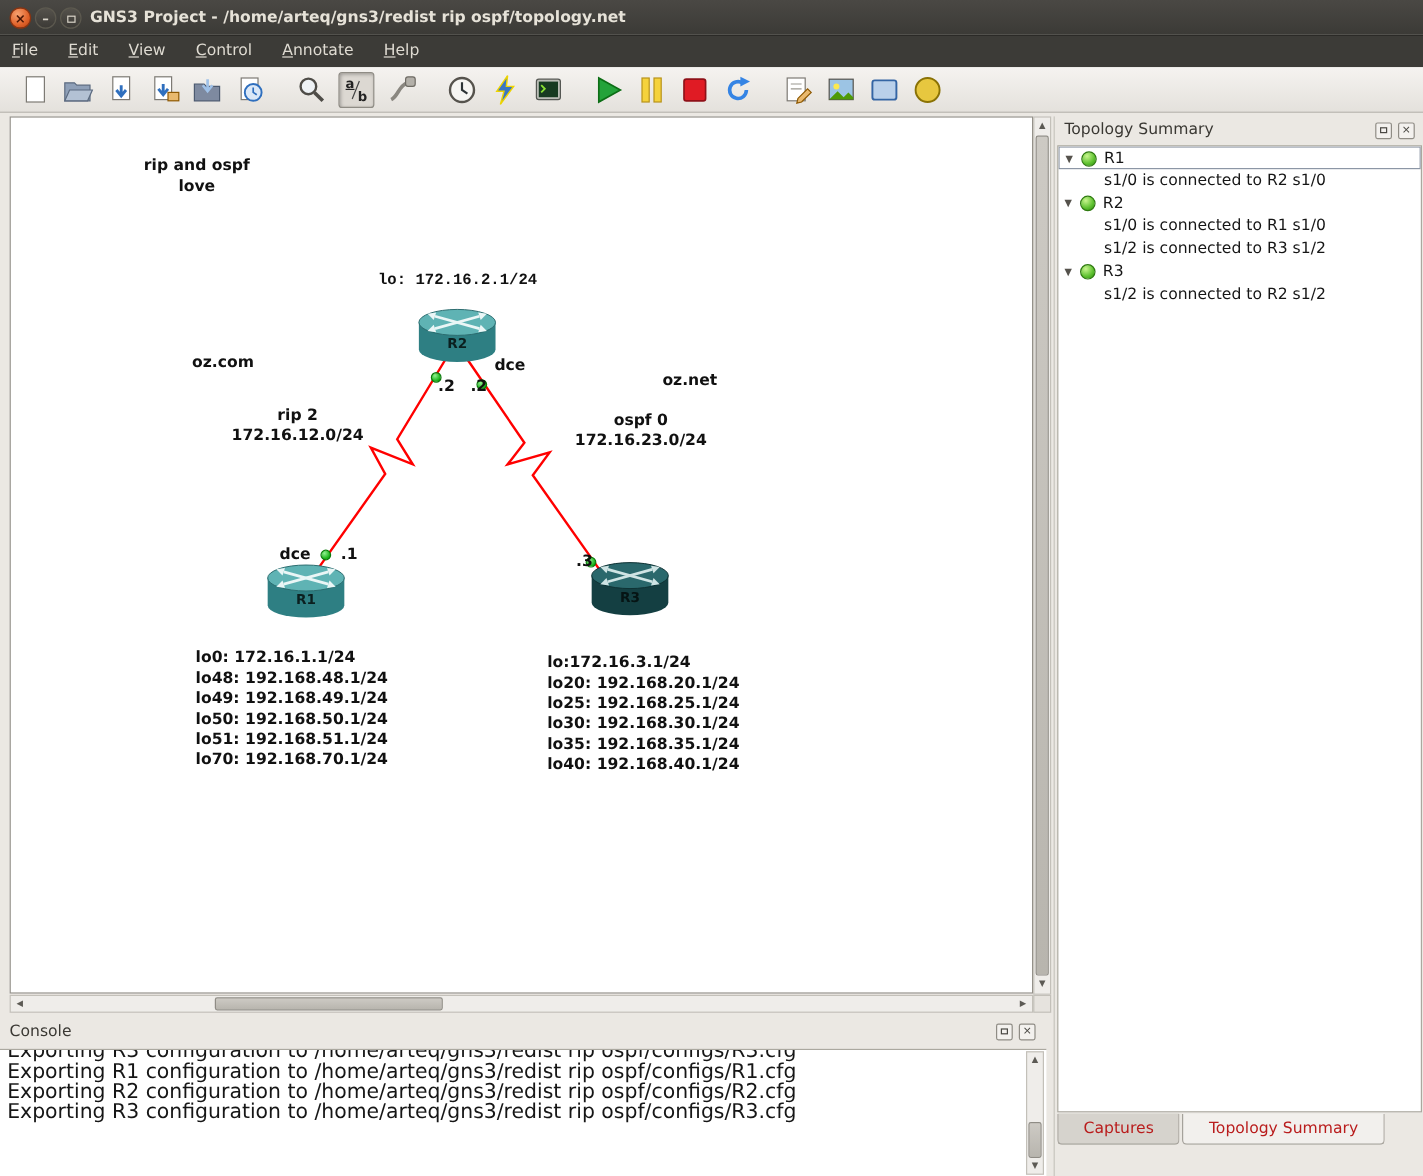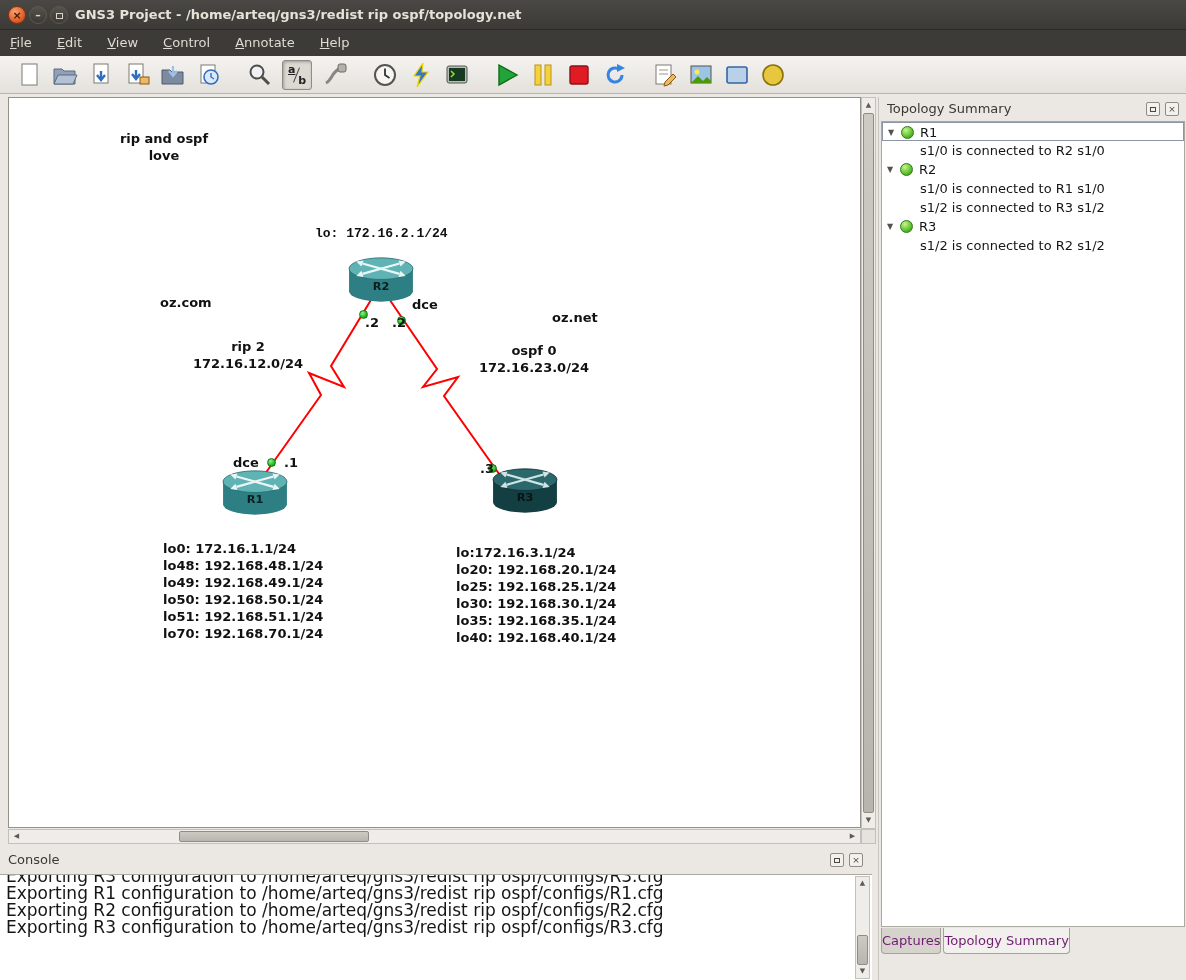--- a/index.html
+++ b/index.html
@@ -68,21 +68,21 @@
   .tree { position:absolute; left:2px; top:24px; width:304px; height:806px; background:#ffffff; border:1px solid #aba89f; overflow:hidden; }
   .trow { position:relative; height:19px; line-height:19px; font-size:13px; color:#161616; white-space:nowrap; }
   .trow.focused { border:1px solid #8c96a5; }
   .expander { position:absolute; left:5px; top:0; font-size:8px; color:#55524c; }
   .ball { position:absolute; left:18px; top:3px; width:13px; height:13px; border-radius:50%;
     background:radial-gradient(circle at 35% 28%, #c8f58e, #5cc02e 60%, #2f8a12); border:1px solid #2f7a10; }
   .tname { position:absolute; left:37px; top:0; }
   .tchild { position:absolute; left:38px; top:0; }
 
   .tabs { position:absolute; left:2px; top:831px; height:27px; display:flex; }
-  .tab { height:26px; line-height:25px; padding:0 0; font-size:13px; color:#701a75;
+  .tab { height:26px; line-height:25px; padding:0 21px; font-size:13px; color:#b91c1c;
     border:1px solid #a5a29b; border-top:none; border-radius:0 0 4px 4px; background:#d6d3cd; margin-right:2px; }
   .tab.active { background:#f2f0ed; }
 
   
   .tbi svg { display:block; }
 </style>
 </head>
 <body>
 
 <div class="window">

